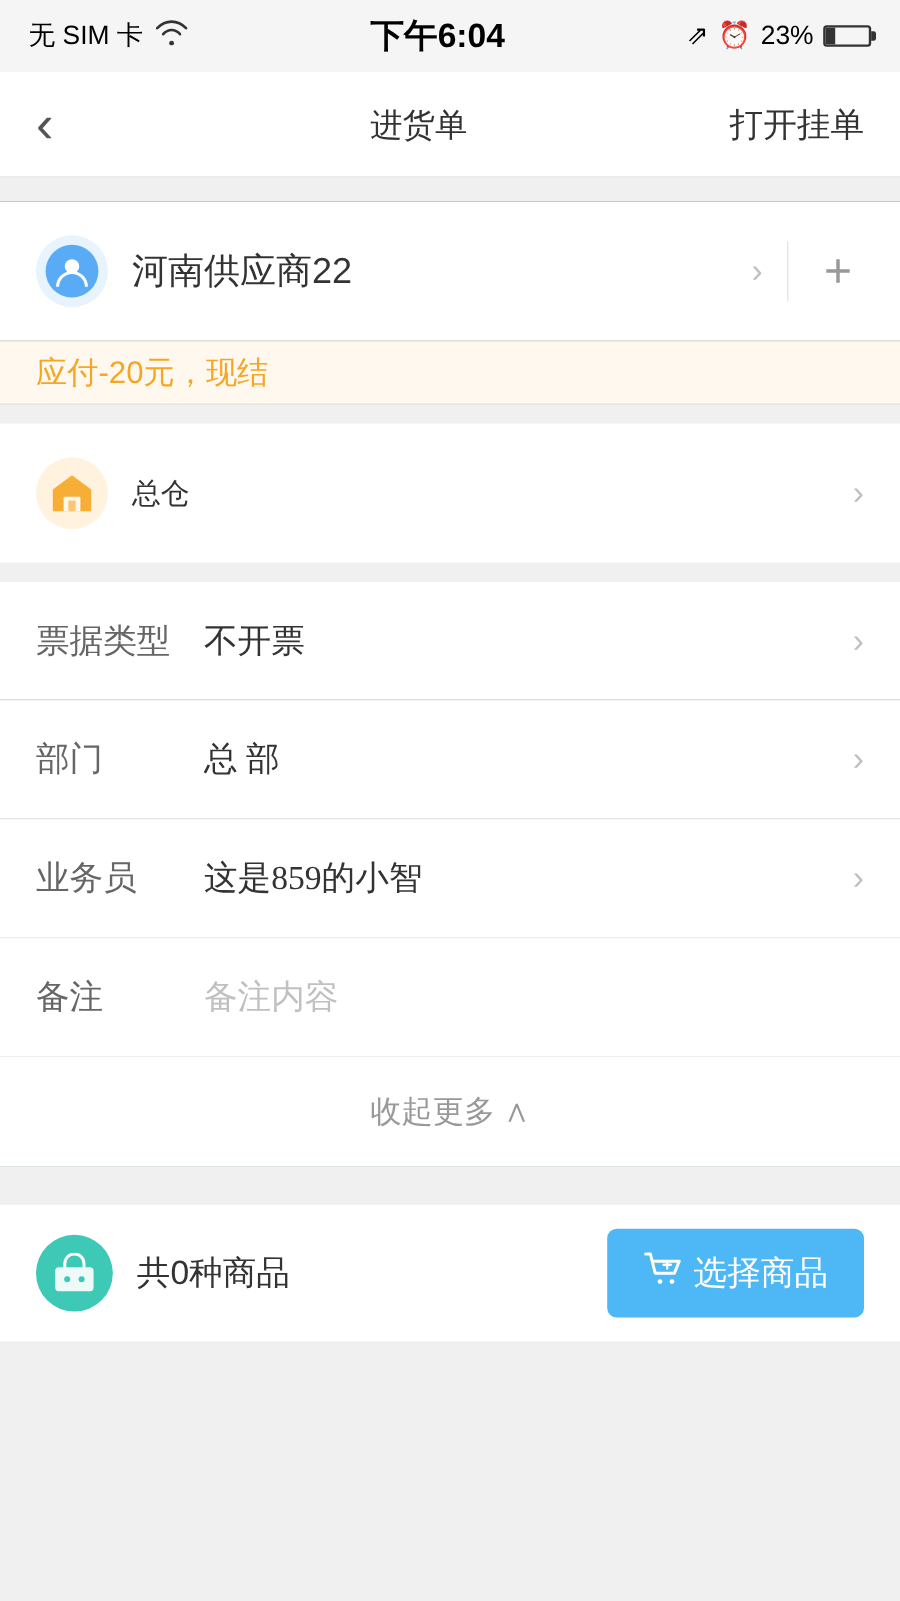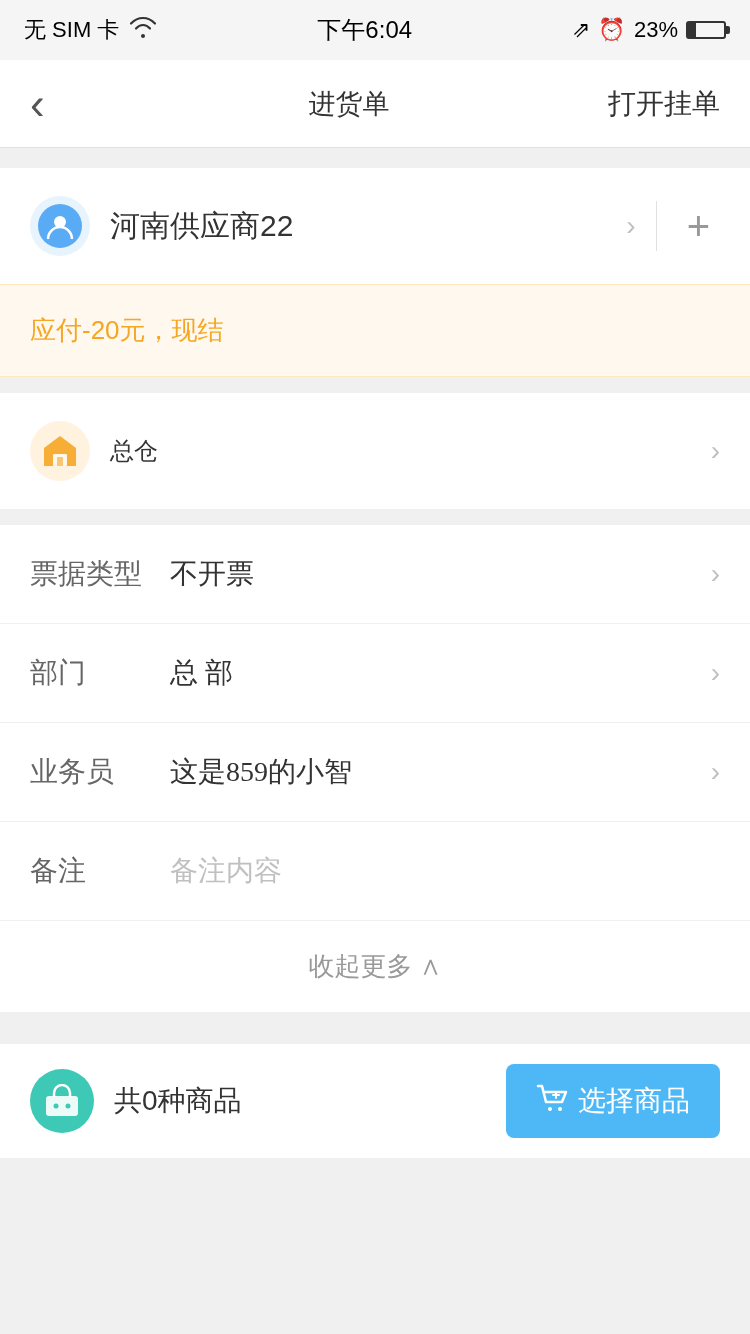--- a/index.html
+++ b/index.html
@@ -19,21 +19,21 @@
       height: 60px;
       background: #f5f5f5;
       display: flex;
       align-items: center;
       justify-content: space-between;
       padding: 0 24px;
       font-size: 24px;
       color: #000;
     }
     .status-left { display: flex; align-items: center; gap: 10px; font-size: 22px; }
-    .status-center { font-size: 24px; font-weight: 400; }
+    .status-center { font-size: 28px; font-weight: 700; }
     .status-right { display: flex; align-items: center; gap: 8px; font-size: 22px; }
     .battery-bar {
       width: 40px; height: 18px;
       border: 2px solid #333;
       border-radius: 3px;
       position: relative;
       display: inline-flex;
       align-items: center;
     }
     .battery-bar::after {
@@ -138,21 +138,21 @@
     .add-btn {
       font-size: 40px;
       color: #999;
       cursor: pointer;
       padding: 0 10px;
     }
 
     
     .notice-banner {
       background: #fff8ee;
-      padding: 28px 30px;
+      padding: 8px 30px;
       font-size: 26px;
       color: #f5a623;
       border-top: 1px solid #fde8c0;
       border-bottom: 1px solid #fde8c0;
     }
 
     .section-gap {
       height: 16px;
       background: #f0f0f0;
     }

